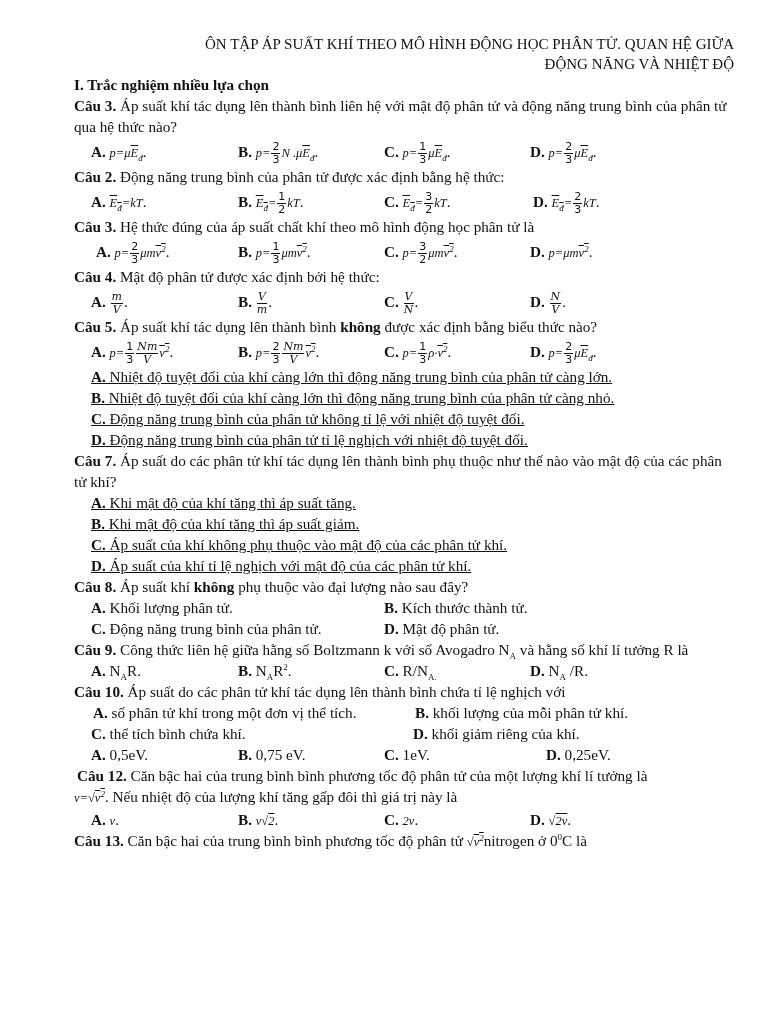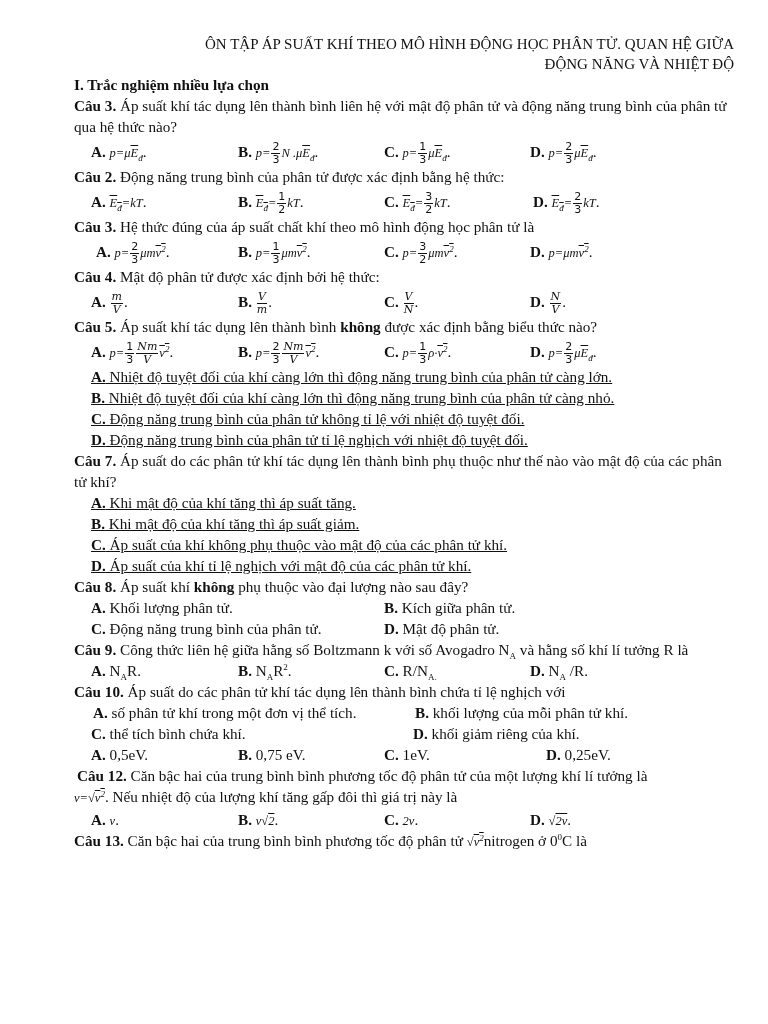--- a/index.html
+++ b/index.html
@@ -80,21 +80,21 @@
 
   <div class="wrap"><b>Câu 7.</b><span> Áp suất do các phân tử khí tác dụng lên thành bình phụ thuộc như thế nào vào mật độ của các phân tử khí?</span></div>
   <div class="line ind"><b>A.</b><span> Khi mật độ của khí tăng thì áp suất tăng.</span></div>
   <div class="line ind"><b>B.</b><span> Khi mật độ của khí tăng thì áp suất giảm.</span></div>
   <div class="line ind"><b>C.</b><span> Áp suất của khí không phụ thuộc vào mật độ của các phân tử khí.</span></div>
   <div class="line ind"><b>D.</b><span> Áp suất của khí tỉ lệ nghịch với mật độ của các phân tử khí.</span></div>
 
   <div class="line"><b>Câu 8.</b><span> Áp suất khí </span><b>không</b><span> phụ thuộc vào đại lượng nào sau đây?</span></div>
   <div class="opts">
     <span class="opt" style="left:17px"><b>A.</b><span> Khối lượng phân tử.</span></span>
-    <span class="opt" style="left:310px"><b>B.</b><span> Kích giữa phân tử.</span></span>
+    <span class="opt" style="left:310px"><b>B.</b><span> Kích thước thành tử.</span></span>
   </div>
   <div class="opts">
     <span class="opt" style="left:17px"><b>C.</b><span> Động năng trung bình của phân tử.</span></span>
     <span class="opt" style="left:310px"><b>D.</b><span> Mật độ phân tử.</span></span>
   </div>
 
   <div class="wrap"><b>Câu 9.</b><span> Công thức liên hệ giữa hằng số Boltzmann k với số Avogadro N</span><sub>A</sub><span> và hằng số khí lí tưởng R là</span></div>
   <div class="opts">
     <span class="opt" style="left:17px"><b>A.</b> N<sub>A</sub>R.</span>
     <span class="opt" style="left:164px"><b>B.</b> N<sub>A</sub>R<sup>2</sup>.</span>

